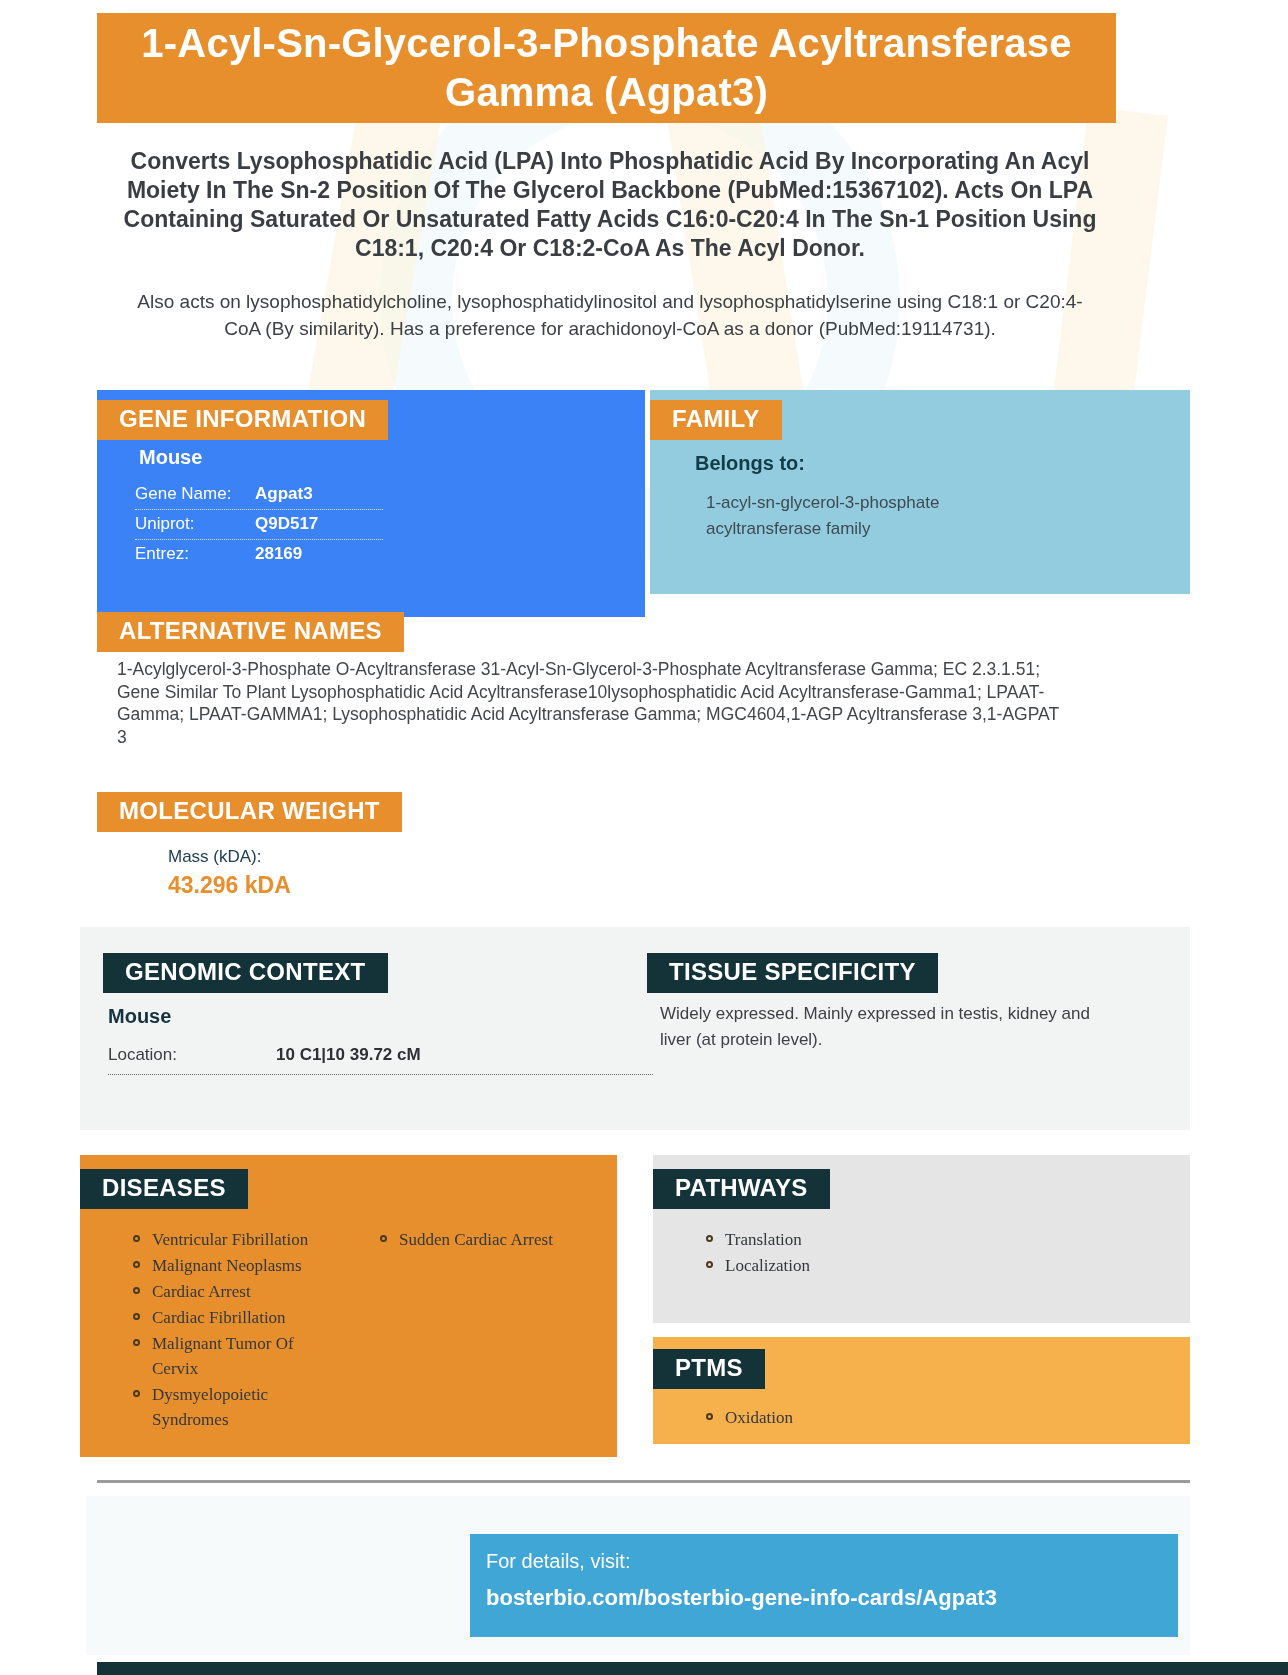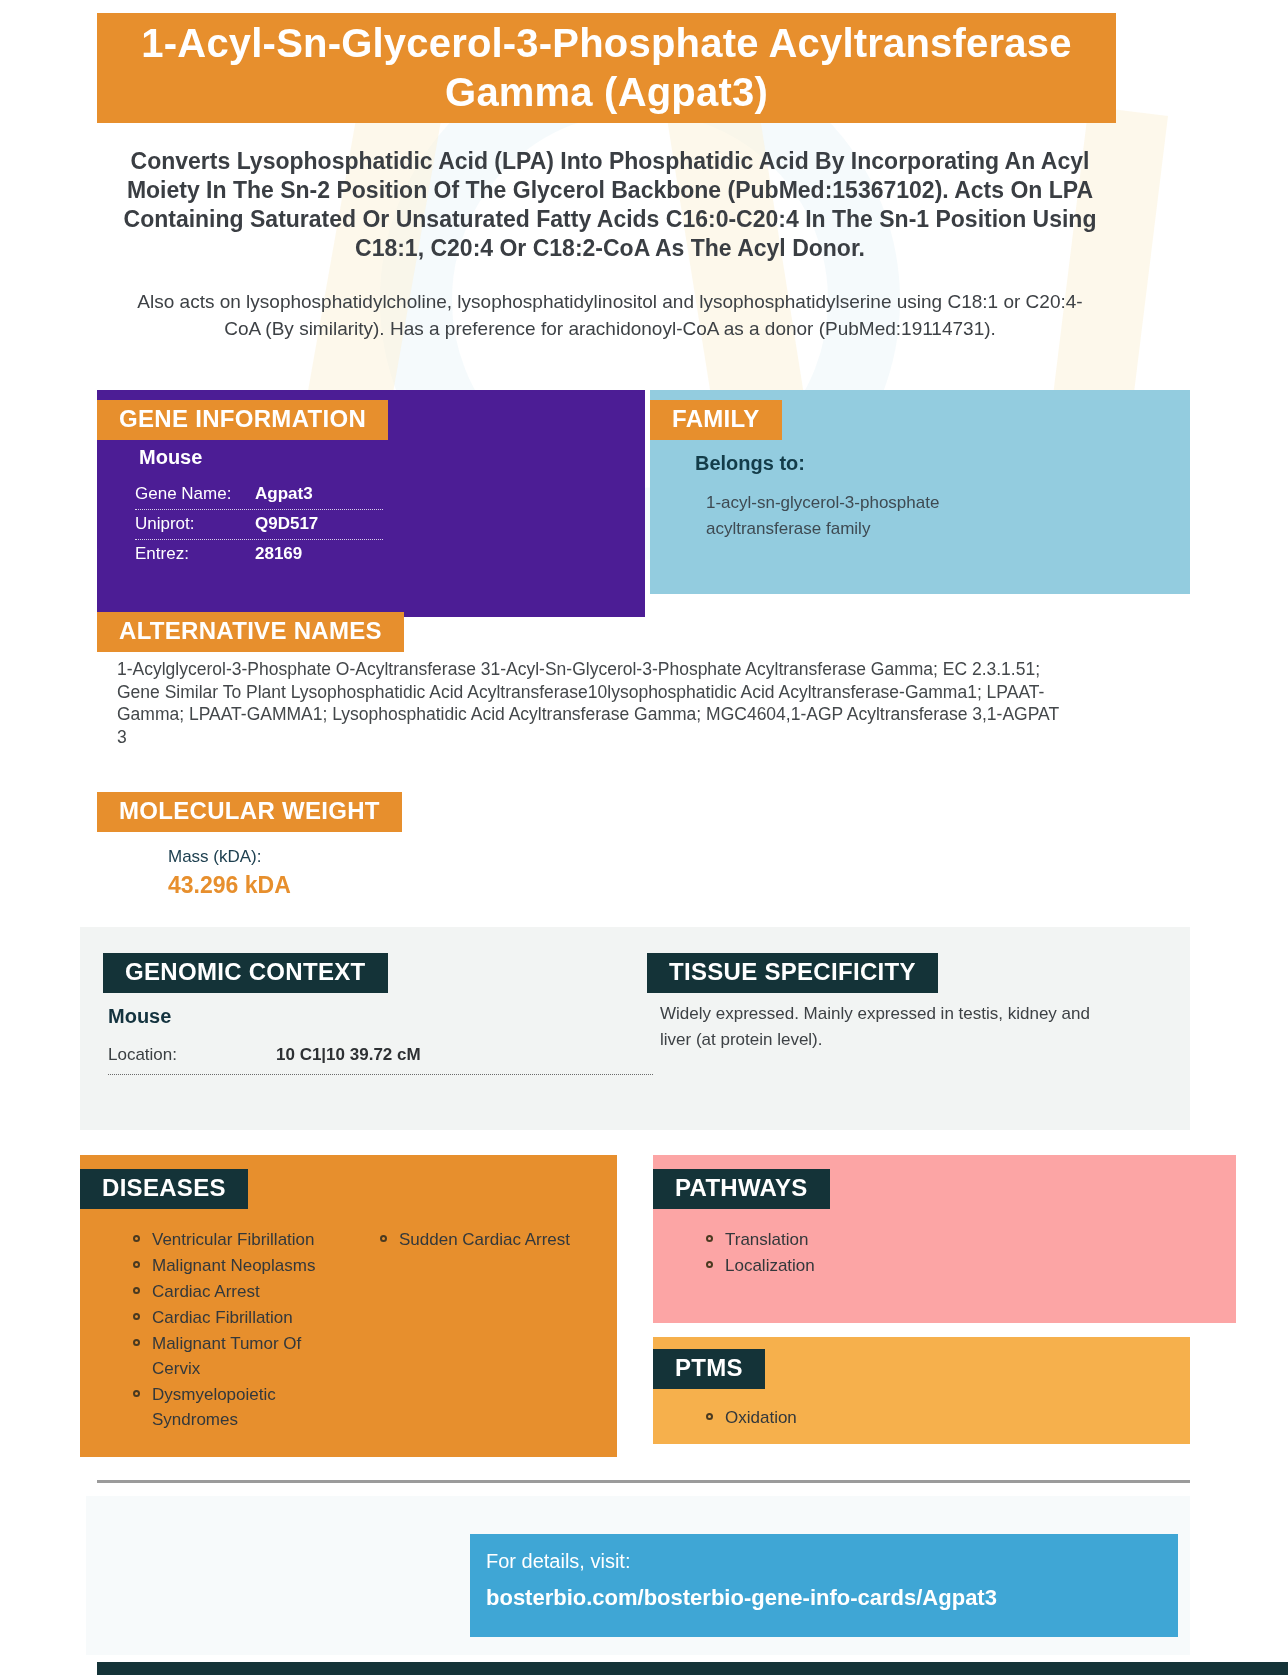--- a/index.html
+++ b/index.html
@@ -50,21 +50,21 @@
   
   .badge {
     display:inline-block; font-weight:bold; color:#ffffff;
     font-size:24px; padding:5px 22px 7px; letter-spacing:.3px;
     white-space:nowrap;
   }
   .badge-orange { background:#E78F2D; }
   .badge-dark   { background:#143338; }
 
   
-  .gene-box { left:97px; top:390px; width:548px; height:227px; background:#4c1d95; }
+  .gene-box { left:97px; top:390px; width:548px; height:227px; background:#3b82f6; }
   .gene-box .badge { position:absolute; left:0; top:10px; }
   .gi-species { position:absolute; left:42px; top:56px; color:#fff; font-size:20px; font-weight:bold; }
   .gi-rows { position:absolute; left:38px; top:90px; width:248px; color:#fff; font-size:17px; }
   .gi-row { display:flex; padding:4px 0 5px; }
   .gi-row.with-sep { border-bottom:1px dotted rgba(255,255,255,.8); }
   .gi-label { width:120px; }
   .gi-value { font-weight:bold; }
 
   
   .family-box { left:650px; top:390px; width:540px; height:204px; background:#93CCDF; }
@@ -91,34 +91,34 @@
   .gc-rows { position:absolute; left:28px; top:112px; width:545px; font-size:17px; color:#3A3F42; }
   .gc-row { display:flex; padding:6px 0 9px; }
   .gc-row.with-sep { border-bottom:1px dotted #6b6b6b; }
   .gc-label { width:168px; }
   .gc-value { font-weight:bold; color:#2E3134; }
   .ts-badge { position:absolute; left:567px; top:26px; }
   .ts-text { position:absolute; left:580px; top:74px; width:465px; font-size:17px; line-height:26px; color:#3D4145; }
 
   
   .diseases-box { left:80px; top:1155px; width:537px; height:302px; background:#E78F2D; }
-  .pathways-box { left:653px; top:1155px; width:583px; height:168px; background:#fca5a5; }
+  .pathways-box { left:653px; top:1155px; width:537px; height:168px; background:#e5e5e5; }
   .ptms-box     { left:653px; top:1337px; width:537px; height:107px; background:#F6B04C; }
   .diseases-box .badge, .pathways-box .badge { position:absolute; left:0; top:14px;text-align:right; }
   .ptms-box .badge { position:absolute; left:0; top:12px; }
   ul.plain { list-style:none; position:absolute; }
   .diseases-col1 { left:53px; top:72px; width:200px; }
   .diseases-col2 { left:300px; top:72px; width:210px; }
   .pathways-list { left:53px; top:72px; width:230px; }
   .ptms-list     { left:53px; top:68px; width:230px; }
   li.bullet-item {
     display:flex; align-items:flex-start;
     font-size:17px; line-height:25px; color:#33383B; margin-bottom:1px;
   }
-  li.bullet-item .txt { width:185px; }
+  li.bullet-item .txt { width:185px;font-family:Liberation Serif, serif; }
   .bullet {
     flex:0 0 auto; width:7px; height:7px; border:2px solid #4A3A20;
     border-radius:50%; margin:8px 12px 0 0;
   }
 
   
   .divider { left:97px; top:1480px; width:1093px; height:3px; background:#9B9B9B; }
   .footer-gray { left:86px; top:1496px; width:1104px; height:159px; background:#F7FAFB; }
   .footer-blue {
     position:absolute; left:384px; top:38px; width:708px; height:103px;

